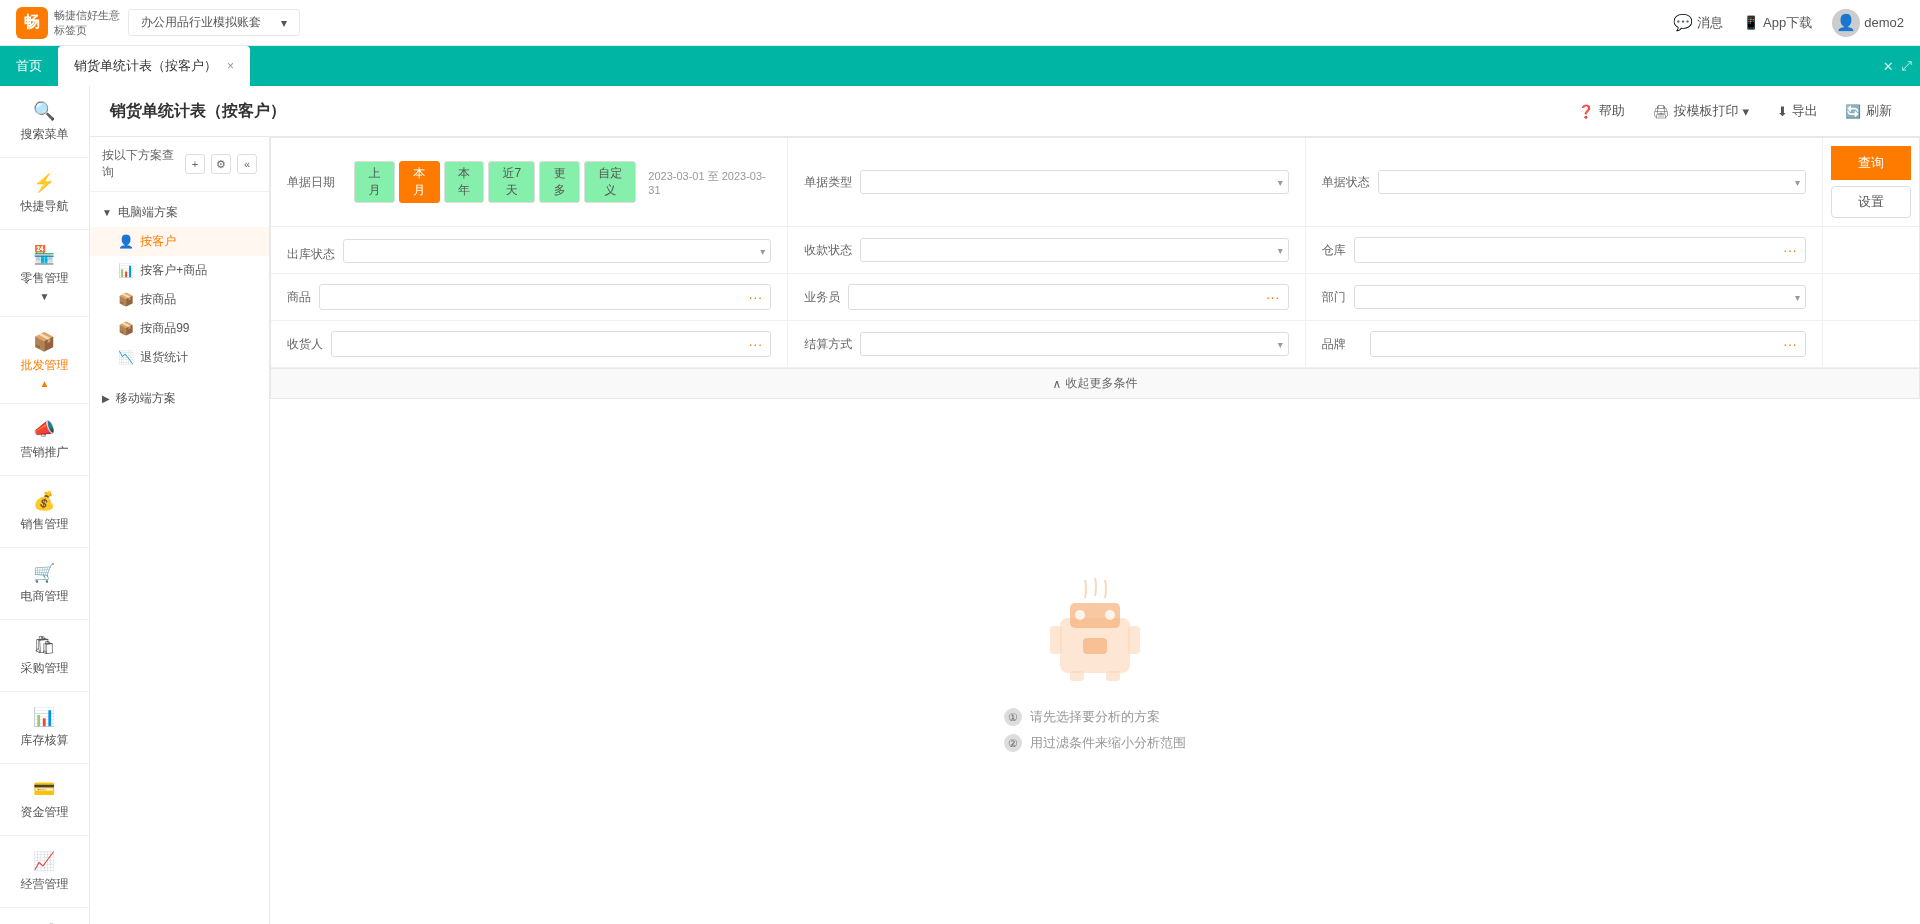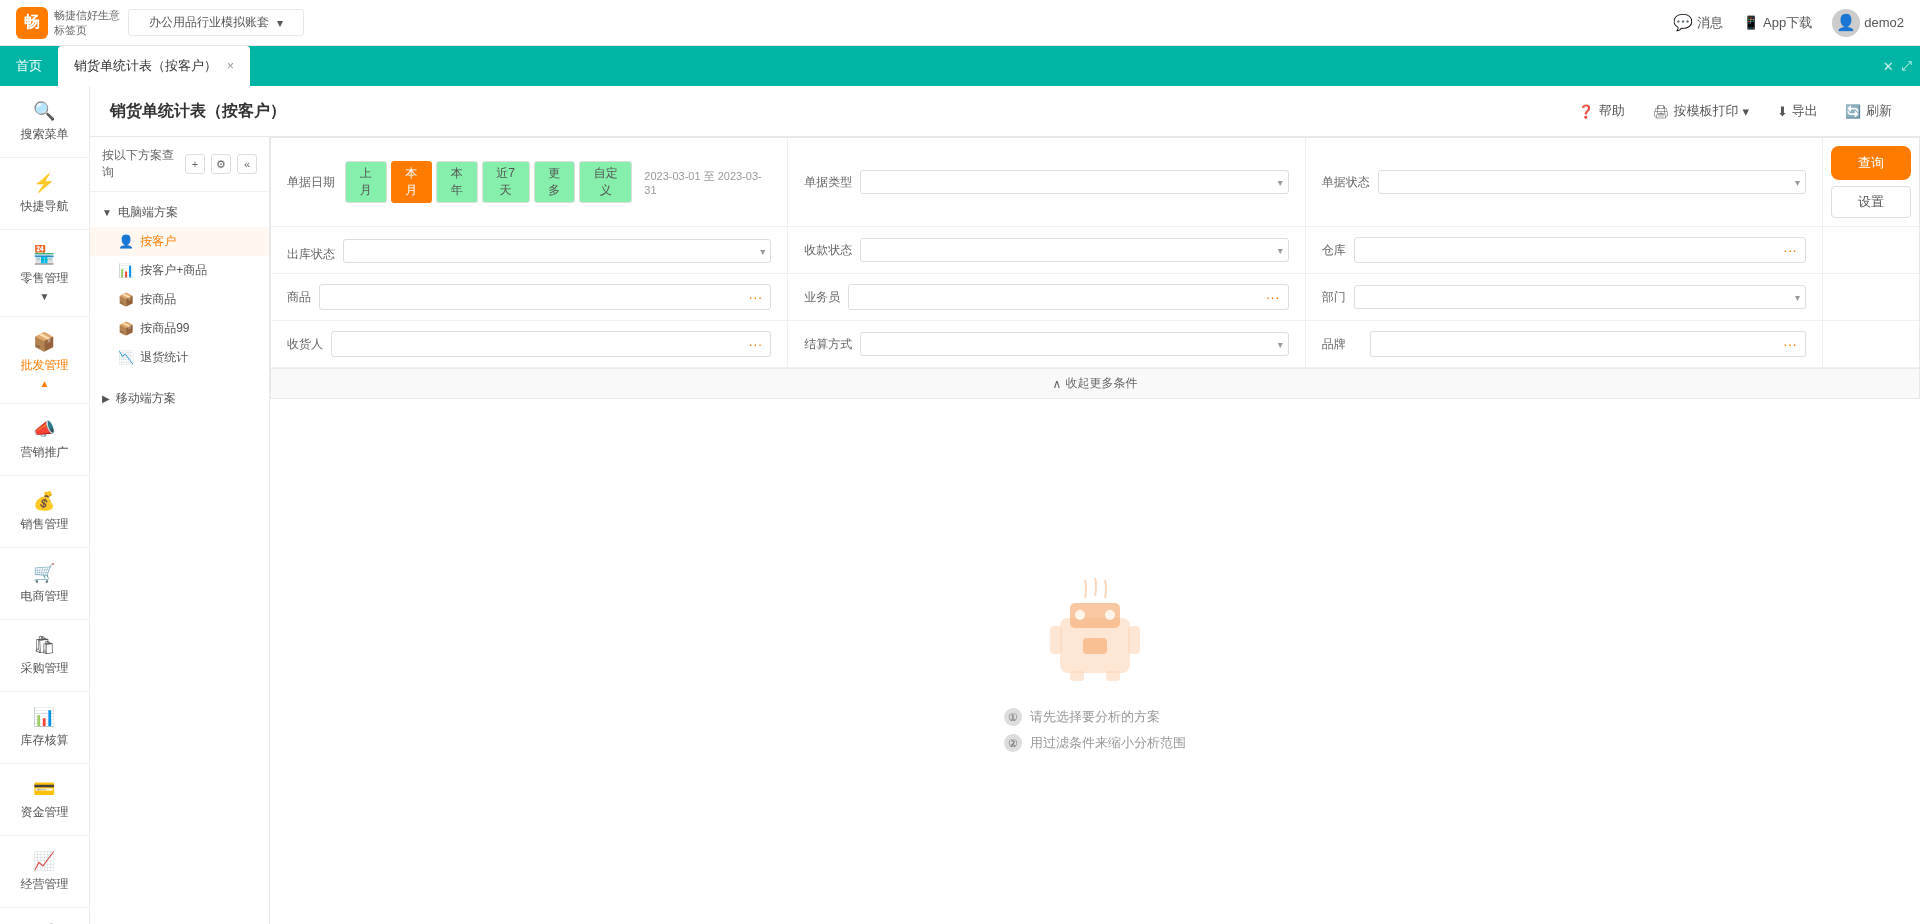--- a/index.html
+++ b/index.html
@@ -62,34 +62,34 @@
     .date-range { font-size: 11px; color: #999; }
     .filter-section { border: 1px solid #e8e8e8; background: #fff; }
     .filter-cell-label { font-size: 12px; color: #666; white-space: nowrap; flex-shrink: 0; }
     .full-select { width: 100%; border: 1px solid #ddd; border-radius: 3px; padding: 4px 24px 4px 8px; font-size: 12px; color: #555; background: #fff; appearance: none; }
     .select-container { position: relative; width: 100%; }
     .select-container::after { content: '▾'; position: absolute; right: 6px; top: 50%; transform: translateY(-50%); font-size: 10px; color: #999; pointer-events: none; }
     .dots-suffix { color: #ff7b00; font-size: 14px; cursor: pointer; margin-left: 4px; }
 
     
     .collapse-bar { background: #f9f9f9; border-top: 1px solid #e8e8e8; padding: 6px; text-align: center; cursor: pointer; font-size: 12px; color: #666; display: flex; align-items: center; justify-content: center; gap: 4px; }
-    .query-btn { background: #ff7b00; color: white; border: none; padding: 8px 20px; border-radius: 8px; cursor: pointer; font-size: 13px; width: 80px; }
+    .query-btn { background: #ff7b00; color: white; border: none; padding: 8px 20px; border-radius: 0; cursor: pointer; font-size: 13px; width: 80px; }
     .settings-btn { background: #fff; color: #555; border: 1px solid #ddd; padding: 6px 20px; border-radius: 4px; cursor: pointer; font-size: 13px; width: 80px; }
 
     
     .empty-state { flex: 1; display: flex; flex-direction: column; align-items: center; justify-content: center; background: #fff; margin: 0; }
     .empty-icon { width: 120px; height: 120px; margin-bottom: 16px; }
     .empty-tip { color: #999; font-size: 13px; line-height: 2; }
     .empty-tip-item { display: flex; align-items: center; gap: 8px; }
     .tip-num { width: 18px; height: 18px; border-radius: 50%; background: #ddd; color: #666; font-size: 11px; display: flex; align-items: center; justify-content: center; flex-shrink: 0; }
 
     .filter-main-area { flex: 1; display: flex; flex-direction: column; overflow: hidden; }
     .filter-and-results { display: flex; flex-direction: column; flex: 1; overflow: hidden; }
 
-    .company-select { display: flex; align-items: center; gap: 8px; padding: 4px 20px; border: 1px solid #e8e8e8; border-radius: 3px; cursor: pointer; font-size: 12px; color: #555; background: #fff; }
+    .company-select { display: flex; align-items: center; gap: 20px; padding: 4px 12px; border: 1px solid #e8e8e8; border-radius: 3px; cursor: pointer; font-size: 12px; color: #555; background: #fff; }
 
     .msg-icon { font-size: 16px; }
   </style>
 </head>
 <body>
 
 <div class="top-bar">
   <div class="top-bar-left">
     <div class="logo-area">
       <div class="logo-icon">畅</div>
@@ -260,21 +260,21 @@
           </div>
         </div>
       </div>
 
       <div class="filter-main-area">
         <div class="filter-and-results">
 
           <div class="filter-section">
 
             <div style="display:flex; align-items:stretch; border-bottom: 1px solid #f0f0f0;">
-              <div style="display:flex; align-items:center; padding: 10px 16px; flex:1; gap:10px; border-right: 1px solid #f0f0f0;">
+              <div style="display:flex; align-items:center; padding: 10px 16px; flex:1; gap:19px; border-right: 1px solid #f0f0f0;">
                 <span class="filter-cell-label">单据日期</span>
                 <div class="date-selector">
                   <button class="date-btn">上月</button>
                   <button class="date-btn active">本月</button>
                   <button class="date-btn">本年</button>
                   <button class="date-btn">近7天</button>
                   <button class="date-btn">更多</button>
                   <button class="date-btn">自定义</button>
                   <span class="date-range" style="margin-left:8px;">2023-03-01 至 2023-03-31</span>
                 </div>

